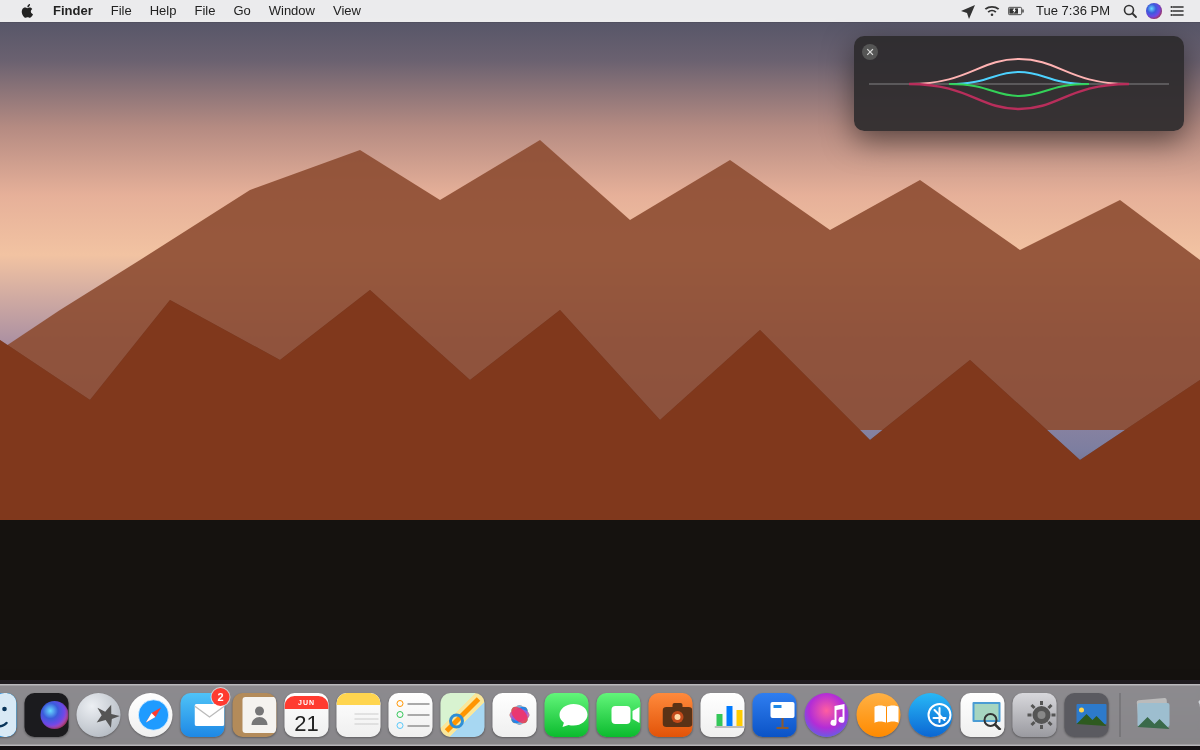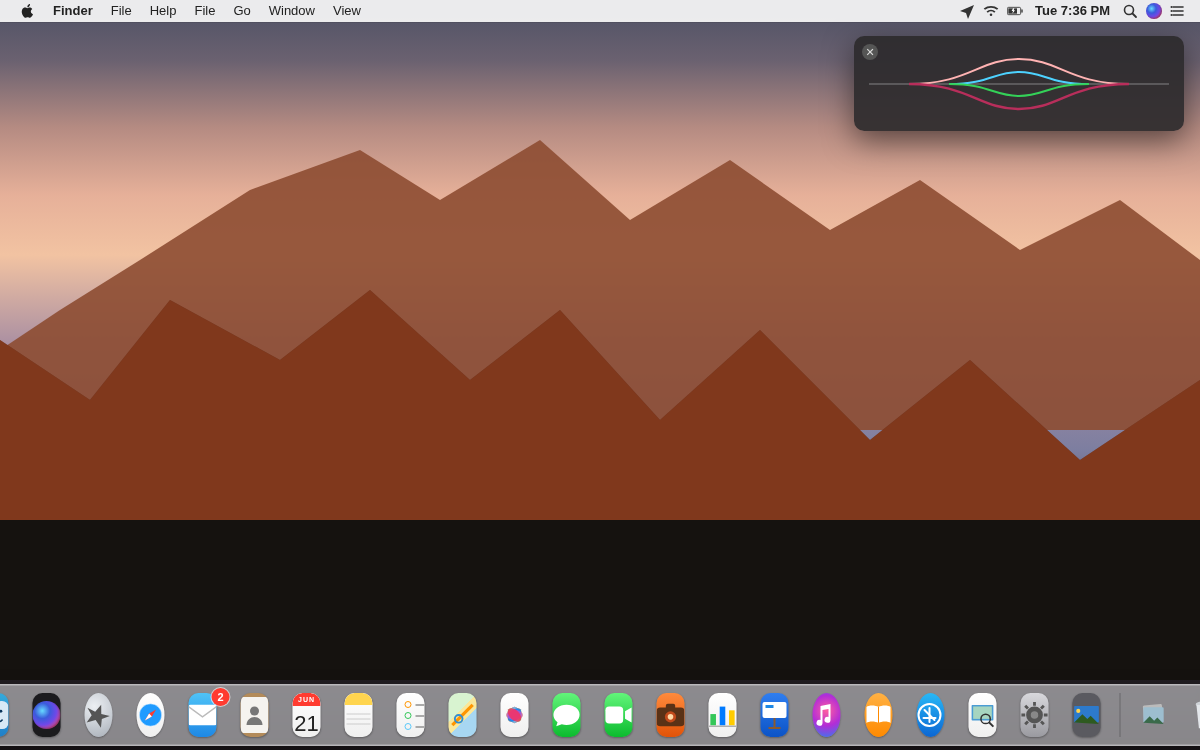--- a/index.html
+++ b/index.html
@@ -29,21 +29,21 @@
   .menu-item { padding: 0 9px; line-height:22px; cursor:default; }
   .menu-app { font-weight:600; }
   .apple-logo { width:14px; height:14px; display:block; }
   .status-icon { width:24px; height:22px; display:flex; align-items:center; justify-content:center; }
   .status-icon svg { width:16px; height:16px; }
   .siri-dot {
     width:16px; height:16px; border-radius:50%;
     background: radial-gradient(circle at 35% 35%, #66d9ff 0%, #3b5bdb 30%, #7048e8 55%, #e64980 80%, #fd7e14 100%);
     box-shadow: inset -1px -1px 2px rgba(0,0,0,.3);
   }
-  .clock { padding:0 8px;font-weight:bold; }
+  .clock { padding:0 8px; }
   
   .siri-panel {
     position:absolute; top:36px; right:16px; width:330px; height:95px;
     background: rgba(45,42,44,0.92);
     border-radius:10px;
     box-shadow: 0 10px 30px rgba(0,0,0,0.5);
     z-index:40;
     display:flex; align-items:center; justify-content:center;
   }
   .siri-close {
@@ -58,22 +58,22 @@
     background: rgba(230,230,234,0.55);
     border:1px solid rgba(255,255,255,0.4);
     border-radius:16px;
     box-shadow: 0 6px 20px rgba(0,0,0,0.25), inset 0 0 0 1px rgba(255,255,255,0.2);
     display:flex; align-items:center; padding:0 10px; gap:6px;
     backdrop-filter: blur(2px);
     z-index:30;
   }
   .dock-item { width:46px; height:46px; position:relative; display:flex; align-items:center; justify-content:center; }
   .dock-item .tile {
-    width:28px; height:44px; border-radius:10px;
-    display:flex; align-items:center; justify-content:space-between;
+    width:44px; height:44px; border-radius:10px;
+    display:flex; align-items:center; justify-content:flex-end;
     box-shadow: 0 1px 2px rgba(0,0,0,0.3);
     position:relative; overflow:hidden;
   }
   .dock-sep { width:1px; height:44px; background:rgba(0,0,0,0.25); margin:0 4px; }
   .badge {
     position:absolute; top:-4px; right:-4px;
     min-width:18px;height:18px;padding:0 4px;
     background:#ff3b30;color:#fff;border-radius:9px;
     font-size:11px;font-weight:600;display:flex;align-items:center;justify-content:center;
     box-shadow:0 0 0 1px rgba(255,255,255,.6);

